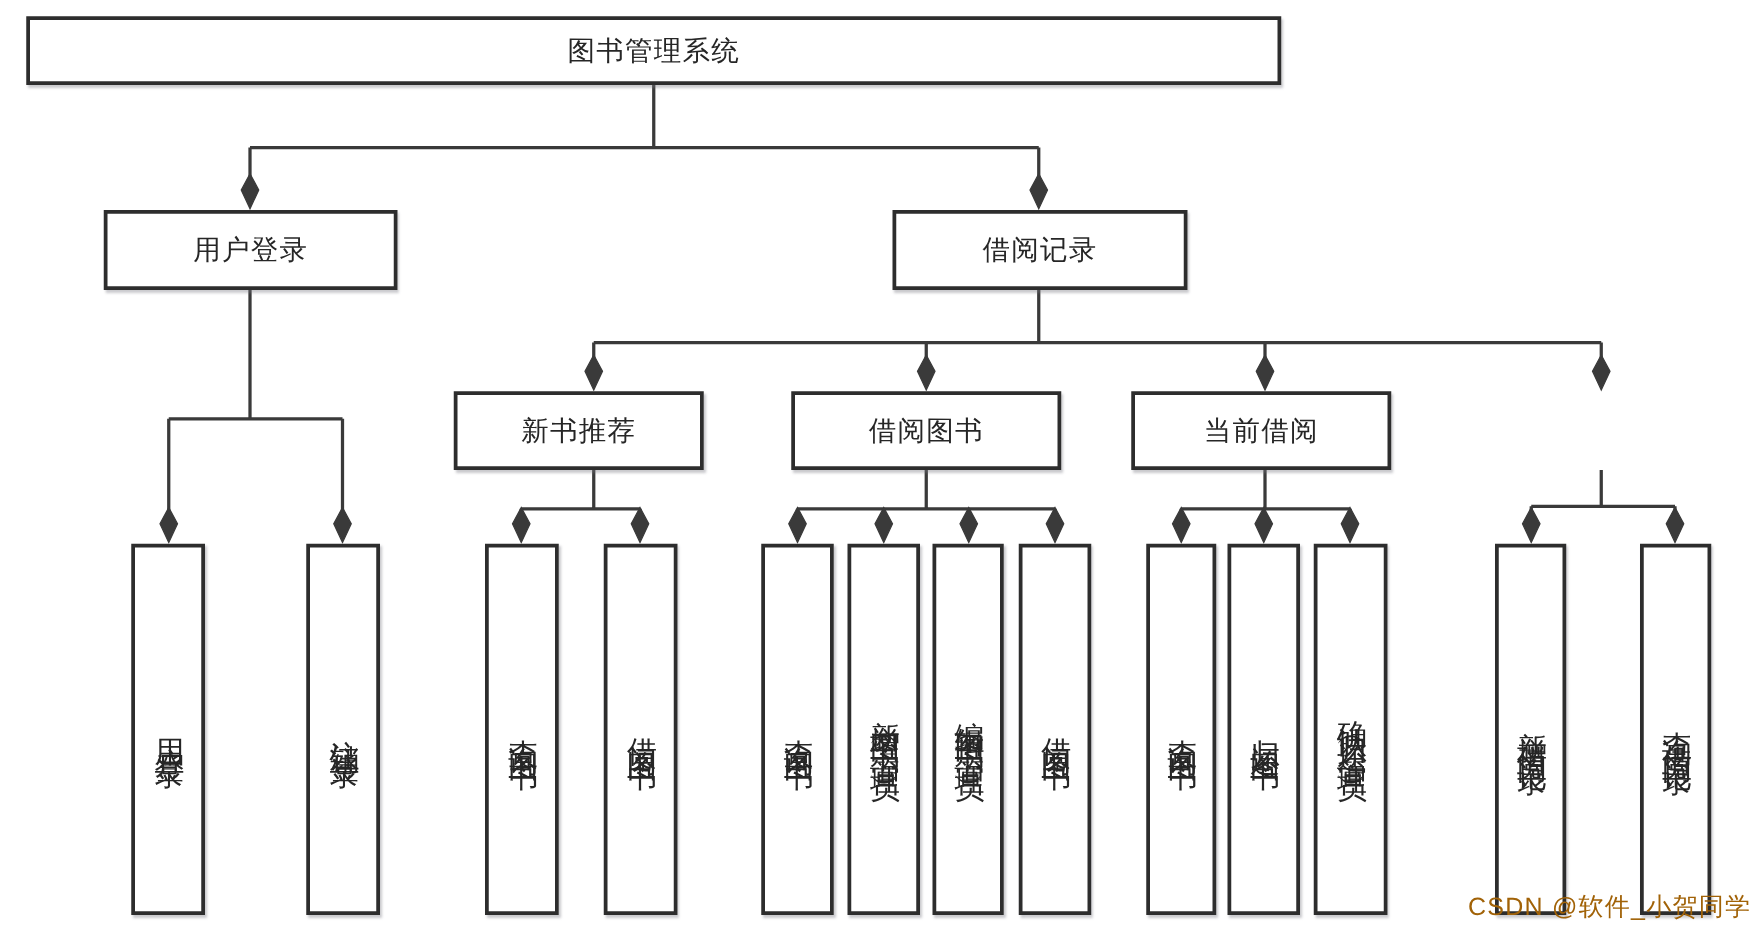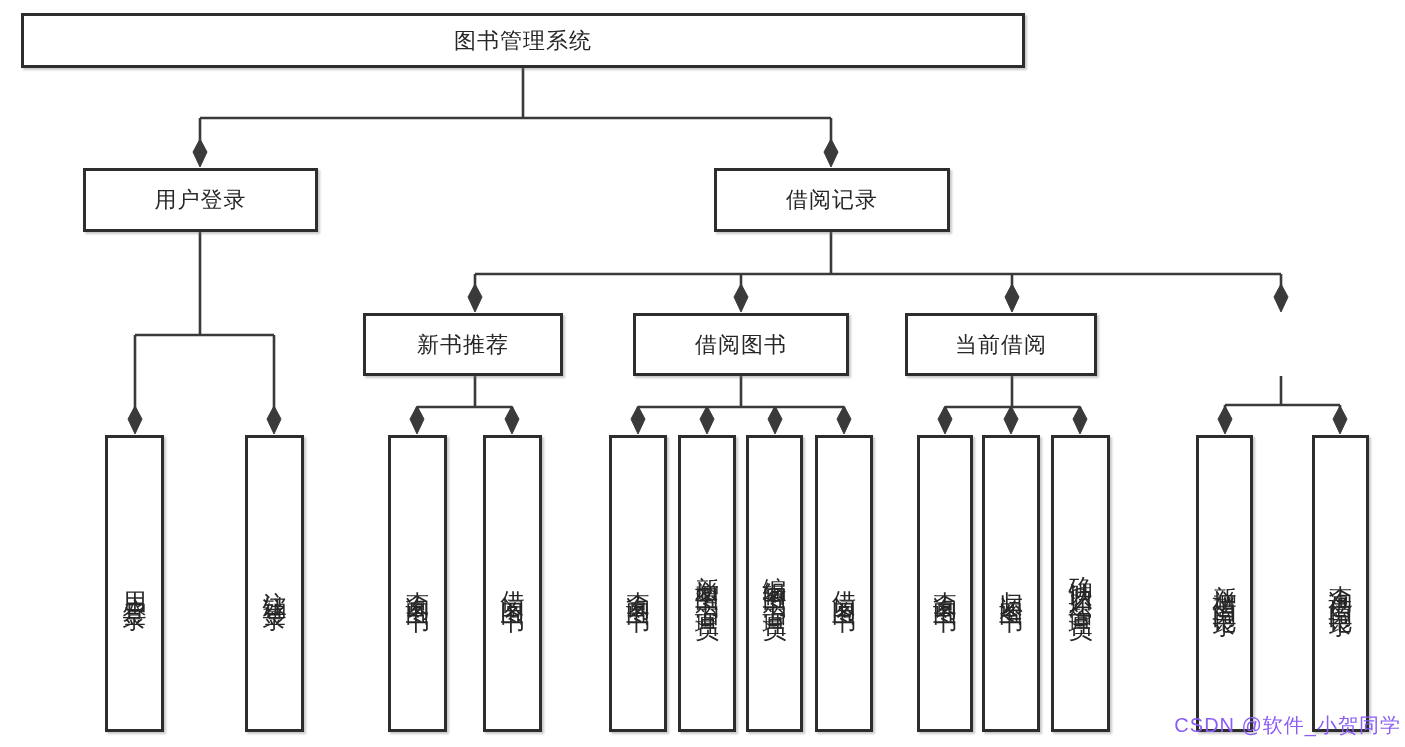--- a/index.html
+++ b/index.html
@@ -15,21 +15,21 @@
     box-sizing:border-box;display:flex;align-items:center;justify-content:center;
     color:#262626;z-index:2;box-shadow:1.5px 2px 2px rgba(120,120,130,0.40);
   }
   .hlabel{font-size:22px;letter-spacing:1px;white-space:nowrap;}
   .vlabel{
     writing-mode:vertical-rl;text-orientation:mixed;
     font-size:24px;line-height:1;letter-spacing:6px;white-space:nowrap;
   }
   .watermark{
     position:absolute;right:4px;bottom:8px;z-index:3;
-    font-size:20px;letter-spacing:1px;color:#8b5cf6;white-space:nowrap;
+    font-size:20px;letter-spacing:1px;color:#a16207;white-space:nowrap;
   }
 </style>
 </head>
 <body>
 
 <div class="canvas">
 
   <svg class="wires" width="1405" height="747" viewBox="0 0 1405 747">
     <path class="wire" d="
       M523 68 V118
@@ -96,21 +96,21 @@
   <div class="node" style="left:714px;top:168px;width:236px;height:64px">
     <span class="hlabel">借阅记录</span>
   </div>
 
   <div class="node" style="left:363px;top:313px;width:200px;height:63px">
     <span class="hlabel">新书推荐</span>
   </div>
   <div class="node" style="left:633px;top:313px;width:216px;height:63px">
     <span class="hlabel">借阅图书</span>
   </div>
-  <div class="node" style="left:905px;top:313px;width:192px;height:63px">
+  <div class="node" style="left:905px;top:313px;width:208px;height:63px">
     <span class="hlabel">当前借阅</span>
   </div>
 
   <div class="node" style="left:105px;top:435px;width:59px;height:297px">
     <span class="vlabel">用户登录</span>
   </div>
   <div class="node" style="left:245px;top:435px;width:59px;height:297px">
     <span class="vlabel">注销登录</span>
   </div>
   <div class="node" style="left:388px;top:435px;width:59px;height:297px">

